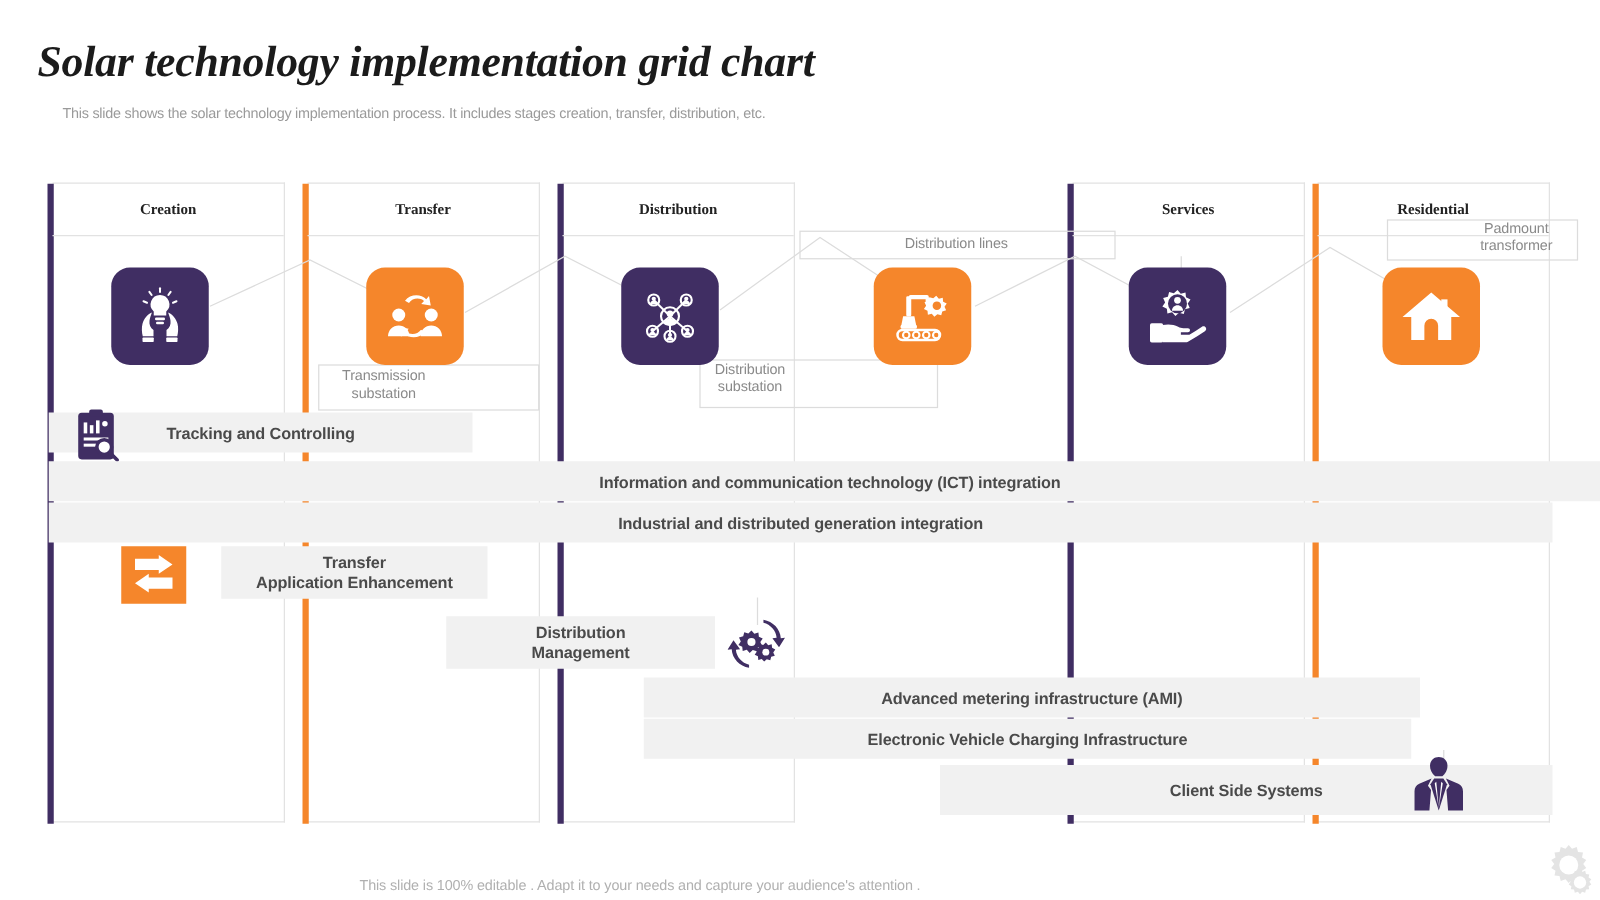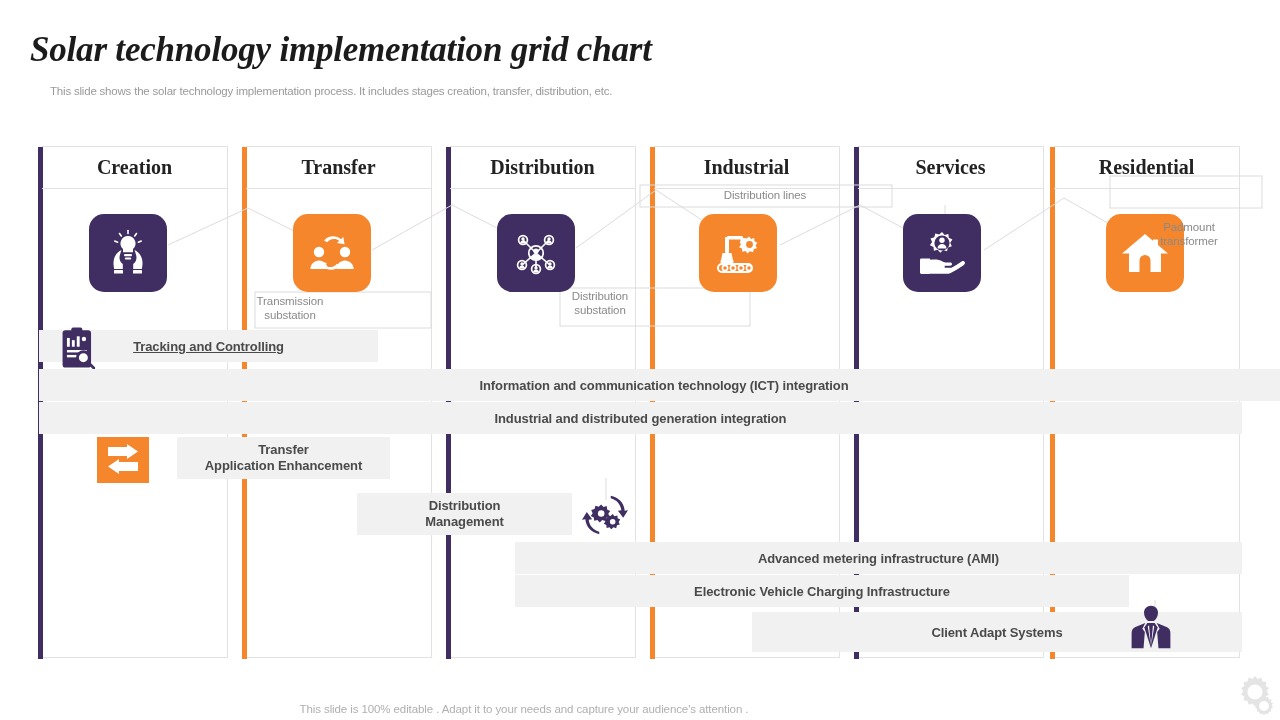--- a/index.html
+++ b/index.html
@@ -31,21 +31,21 @@
     box-sizing:border-box;
   }
   .col .bar{position:absolute;left:-4px;top:0;width:5px;height:512px;}
   .col .hd{
     position:absolute;left:0;top:0;width:100%;height:42px;
     border-bottom:1px solid #e2e2e2;box-sizing:border-box;
     display:flex;align-items:center;justify-content:center;
   }
   .col .hd span{
     font-family:"Liberation Serif", serif;
-    font-size:20px;font-weight:700;color:#222;
+    font-size:12px;font-weight:700;color:#222;
   }
 
   
   .lines{position:absolute;left:0;top:0;width:1280px;height:720px;pointer-events:none;}
 
   
   .tile{
     position:absolute;width:78px;height:78px;border-radius:15px;
     display:flex;align-items:center;justify-content:center;
   }
@@ -66,21 +66,21 @@
     font-size:13px;font-weight:700;color:#4a4a4a;letter-spacing:-0.1px;
   }
   .gbar.two{height:42px;line-height:16px;text-align:center;}
 
   
   .sq{position:absolute;width:46px;height:46px;display:flex;align-items:center;justify-content:center;}
   .sq.orange{background:#f5862b;}
 
   
   .footer{
-    position:absolute;left:12px;top:703px;width:1024px;text-align:center;
+    position:absolute;left:0;top:703px;width:1024px;text-align:center;
     font-size:11.5px;color:#b0b0b0;letter-spacing:-0.1px;
   }
   .cog{position:absolute;color:#e6e6e6;}
 </style>
 </head>
 <body>
 
 <div class="slide">
 
   <div class="title">Solar technology implementation grid chart</div>
@@ -102,26 +102,20 @@
         </div>
     </div>
 
     <div class="col" style="left:412px;width:186px;">
       <div class="bar" style="background:#402e63;"></div>
       <div class="hd">
           <span>Distribution</span>
         </div>
     </div>
 
-    <div class="col" style="left:616px;width:186px;">
-      <div class="bar" style="background:#f5862b;"></div>
-      <div class="hd">
-          <span>Industrial</span>
-        </div>
-    </div>
 
     <div class="col" style="left:1016px;width:186px;">
       <div class="bar" style="background:#f5862b;"></div>
       <div class="hd">
           <span>Residential</span>
         </div>
     </div>
 
     <div class="col" style="left:820px;width:186px;">
       <div class="bar" style="background:#402e63;"></div>
@@ -251,29 +245,29 @@
   <div class="tile o" style="left:1106px;top:214px;">
     <svg width="52" height="52" viewBox="0 0 52 52">
       <g fill="#ffffff">
         <path d="M26 7 L49 26.5 h-7 v18.5 h-32 v-18.5 h-7z"></path>
         <rect x="34" y="12.5" width="5" height="10"></rect>
         <path d="M20.5 45 v-11.5 a5.5 5.5 0 0 1 11 0 V45z" fill="#f5862b"></path>
       </g>
     </svg>
   </div>
 
-  <div class="cap" style="left:243px;top:295px;width:94px;white-space:pre-line;">Transmission
+  <div class="cap" style="left:243px;top:295px;width:94px;white-space:pre-line;padding-left:17px;">Transmission
 substation</div>
   <div class="cap" style="left:552px;top:290px;width:96px;white-space:pre-line;">Distribution
 substation</div>
   <div class="cap" style="left:690px;top:189px;width:150px;">Distribution lines</div>
-  <div class="cap" style="left:1136px;top:177px;width:106px;white-space:pre-line;margin-top:44px;">Padmount
+  <div class="cap" style="left:1160px;top:177px;width:106px;white-space:pre-line;">Padmount
 transformer</div>
 
-  <div class="gbar" style="left:39px;top:330px;width:339px;text-decoration:underline;">Tracking and Controlling</div>
+  <div class="gbar" style="left:39px;top:330px;width:339px;">Tracking and Controlling</div>
   <svg class="sq" style="left:56px;top:327px;" width="40" height="42" viewBox="0 0 40 42">
     <g fill="#402e63">
       <rect x="5" y="3" width="26" height="34" rx="2.6"></rect>
       <rect x="13" y="0.5" width="10" height="5" rx="1.6"></rect>
     </g>
     <g fill="#ffffff">
       <rect x="9" y="10" width="2.6" height="8"></rect>
       <rect x="13.5" y="12" width="2.6" height="6"></rect>
       <rect x="18" y="8.5" width="2.6" height="9.5"></rect>
       <circle cx="24.5" cy="11" r="2"></circle>
@@ -307,25 +301,25 @@
     <g fill="#402e63">
       <path d="M30 3 c8 1.5 14 7.5 14.5 15.5 l3.5 -0.5 l-5 8 l-5.5 -7.5 l3.5 -0.5 c-0.5 -6 -5 -11 -11 -12.5z"></path>
       <path d="M18 43 c-8 -1.5 -14 -7.5 -14.5 -15.5 l-3.5 0.5 l5 -8 l5.5 7.5 l-3.5 0.5 c0.5 6 5 11 11 12.5z"></path>
       <path d="M20 12 l2.4 2.6 l3.4 -0.9 l0.4 3.5 l3.2 1.5 l-2 2.9 l1.5 3.3 l-3.5 1 l-0.9 3.4 l-3.4 -1 l-2.6 2.4 l-2.4 -2.6 l-3.4 0.9 l-0.4 -3.5 l-3.2 -1.5 l2 -2.9 l-1.5 -3.3 l3.5 -1 l0.9 -3.4 l3.4 1z"></path>
       <circle cx="20" cy="21.5" r="3.4" fill="#ffffff"></circle>
       <path d="M32 22 l2 2.2 l2.9 -0.8 l0.3 3 l2.7 1.3 l-1.7 2.5 l1.3 2.8 l-3 0.8 l-0.8 2.9 l-2.9 -0.8 l-2.2 2 l-2 -2.2 l-2.9 0.8 l-0.3 -3 l-2.7 -1.3 l1.7 -2.5 l-1.3 -2.8 l3 -0.8 l0.8 -2.9 l2.9 0.8z"></path>
       <circle cx="32" cy="30" r="2.9" fill="#ffffff"></circle>
     </g>
   </svg>
 
-  <div class="gbar" style="left:515px;top:542px;width:727px;">Advanced metering infrastructure  (AMI)</div>
+  <div class="gbar" style="left:515px;top:542px;width:621px;">Advanced metering infrastructure  (AMI)</div>
 
   <div class="gbar" style="left:515px;top:575px;width:614px;">Electronic Vehicle Charging Infrastructure</div>
 
-  <div class="gbar" style="left:752px;top:612px;width:490px;height:40px;">Client Adapt Systems</div>
+  <div class="gbar" style="left:752px;top:612px;width:490px;height:40px;">Client Side Systems</div>
   <svg class="sq" style="left:1128px;top:604px;" width="54" height="56" viewBox="0 0 54 56">
     <g fill="#402e63">
       <path d="M27 2 c-5 0 -8.5 3.6 -8.5 8.5 c0 4.2 2.2 8 5 10.2 h7 c2.8 -2.2 5 -6 5 -10.2 C35.5 5.6 32 2 27 2z"></path>
       <path d="M20 23 L8 28 c-3 1.3 -4.6 4 -4.6 7.2 V54 h14.5 l1.6 -20 l-3 -4z"></path>
       <path d="M34 23 L46 28 c3 1.3 4.6 4 4.6 7.2 V54 H36.1 l-1.6 -20 l3 -4z"></path>
       <path d="M22.5 23 h9 l3.6 5.6 L27 54 l-8.1 -25.4z"></path>
     </g>
     <g fill="#ffffff">
       <path d="M24.6 26 L27 52 l-3.9 -24.6z"></path>
       <path d="M29.4 26 L27 52 l3.9 -24.6z"></path>

